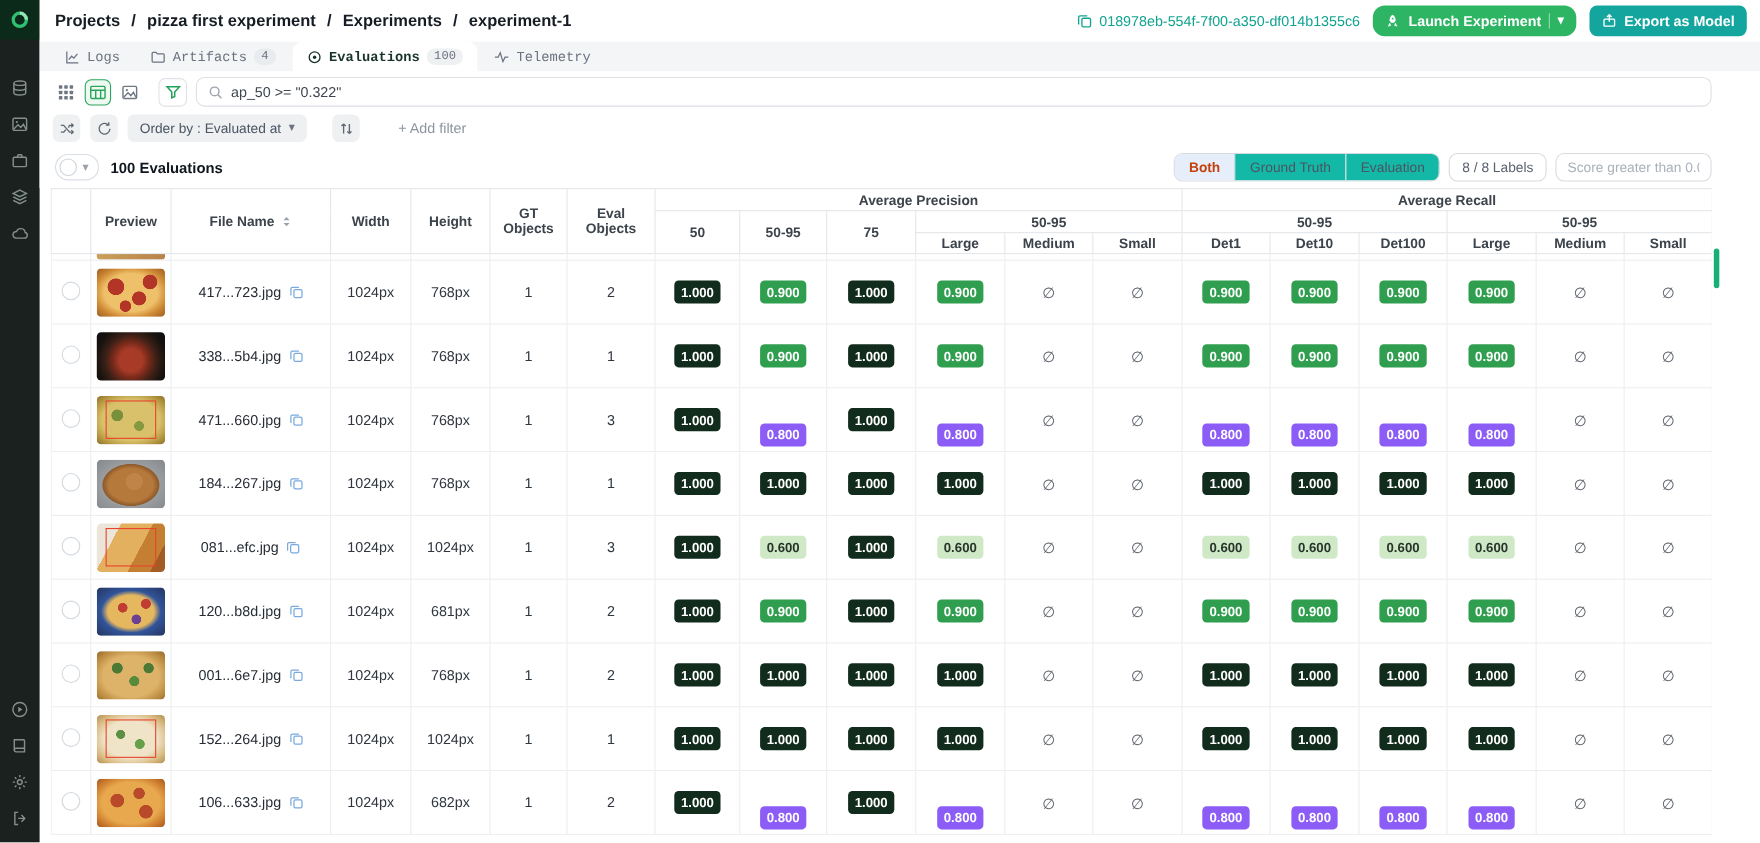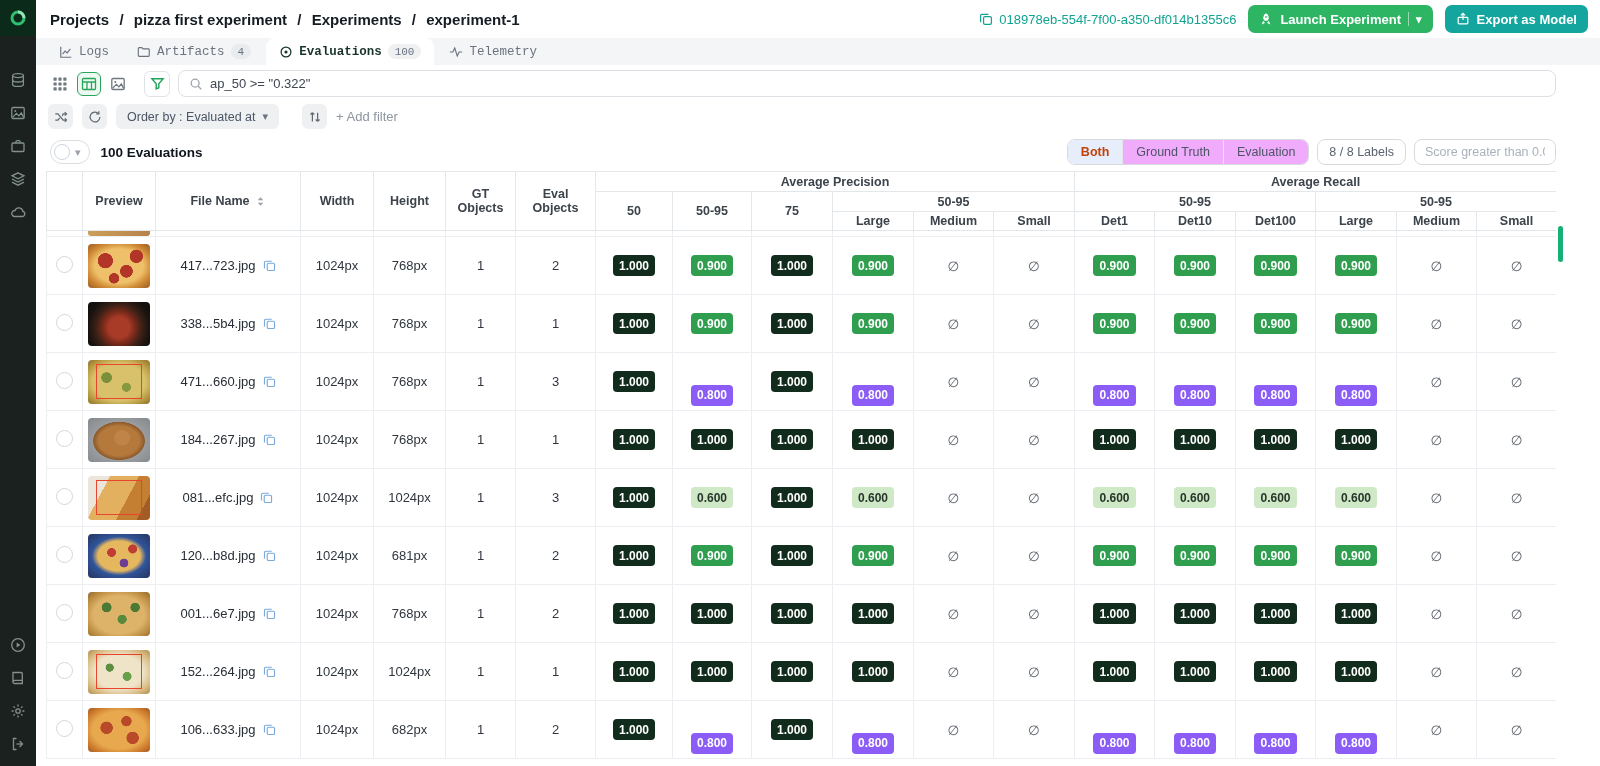--- a/index.html
+++ b/index.html
@@ -20,21 +20,21 @@
   
   .topbar { height:38px; display:flex; align-items:center; padding:0 12px 0 14px; background:#fff; }
   .crumb { font-size:15px; font-weight:700; color:#161c23; white-space:nowrap; }
   .crumb .sep { margin:0 6px; color:#161c23; }
   .crumb .part { cursor:pointer; }
   .topbar-right { margin-left:auto; display:flex; align-items:center; gap:12px; }
   .uuid { display:flex; align-items:center; gap:6px; color:#12a390; font-size:13px; cursor:pointer; }
   .uuid svg { width:14px; height:14px; }
   .btn { border:none; border-radius:7px; height:28px; display:flex; align-items:center; gap:7px;
          padding:0 11px; font-size:13px; font-weight:700; color:#fff; cursor:pointer; font-family:inherit; }
-  .btn-launch { background:#2db564; }
+  .btn-launch { background:#2db564;border-radius:11px; }
   .btn-launch .vdiv { width:1px; height:14px; background:rgba(255,255,255,.5); }
   .btn-export { background:#14a69e; }
   .btn svg { width:14px; height:14px; }
   .chev { font-size:11px; line-height:1; }
 
   
   .tabstrip { height:27px; background:#f4f5f6; display:flex; align-items:center; padding-left:10px; gap:2px;font-family:Liberation Mono, monospace; }
   .tab { display:flex; align-items:center; gap:6px; height:27px; padding:0 13px; font-size:12.5px; color:#6b7280; cursor:pointer; }
   .tab svg { width:14px; height:14px; }
   .tab.active { background:#fff; border-radius:9px 9px 0 0; color:#18342a; font-weight:700; }
@@ -58,32 +58,32 @@
 
   
   .toolbar2 { display:flex; align-items:center; gap:9px; padding:4px 44px 5px 12px; background:#fff; }
   .tbtn { height:25px; min-width:25px; background:#eef0f2; border:none; border-radius:6px; display:flex;
           align-items:center; justify-content:center; color:#5f6771; padding:0 5px; cursor:pointer; }
   .tbtn svg { width:14px; height:14px; }
   .orderby { height:25px; background:#eef0f2; border:none; border-radius:6px; font-size:12.5px; color:#4b5563;
              display:flex; align-items:center; gap:7px; padding:0 11px; cursor:pointer; font-family:inherit; }
   .orderby .chev { color:#6b7280; }
   .sortbtn { margin-left:14px; }
-  .addfilter { color:#8d95a0; font-size:13px; margin-left:0; cursor:pointer; }
+  .addfilter { color:#8d95a0; font-size:13px; margin-left:26px; cursor:pointer; }
 
   
   .controls { display:flex; align-items:center; padding:5px 44px 6px 14px; gap:11px; background:#fff; }
   .selall { height:24px; border:1px solid #d9dee3; border-radius:999px; display:flex; align-items:center;
             gap:5px; padding:0 8px 0 3px; cursor:pointer; background:#fff; }
   .selall .circ { width:16px; height:16px; border:1.5px solid #cfd5db; border-radius:50%; background:#fff; }
   .selall .chev { color:#9aa1ab; }
   .count { font-size:13.5px; font-weight:700; color:#10161d; }
   .right-controls { margin-left:auto; display:flex; align-items:center; gap:8px; }
   .segs { display:flex; border:1px solid #d7dbe0; border-radius:8px; overflow:hidden; height:26px; background:#fff; }
-  .seg { display:flex; align-items:center; padding:0 13px; font-size:12.5px; color:#4b5563; background:#f0abfc; cursor:pointer; }
+  .seg { display:flex; align-items:center; padding:0 13px; font-size:12.5px; color:#4b5563; background:#14b8a6; cursor:pointer; }
   .seg + .seg { border-left:1px solid #e3e6ea; }
   .seg.active { background:#e7eefb; color:#c2410c; font-weight:700; }
   .pillbtn { height:26px; border:1px solid #d7dbe0; border-radius:8px; background:#fff; font-size:12.5px;
              color:#5a6270; display:flex; align-items:center; padding:0 11px; cursor:pointer; font-family:inherit; }
   .scoreinput { height:26px; border:1px solid #d7dbe0; border-radius:8px; font-size:12.5px; color:#5a6270;
                 padding:0 10px; width:142px; background:#fff; outline:none; font-family:inherit; }
   .scoreinput::placeholder { color:#aab1bb; }
 
   
   .tablewrap { margin:0 44px 0 10px; flex:1; overflow:hidden; }

